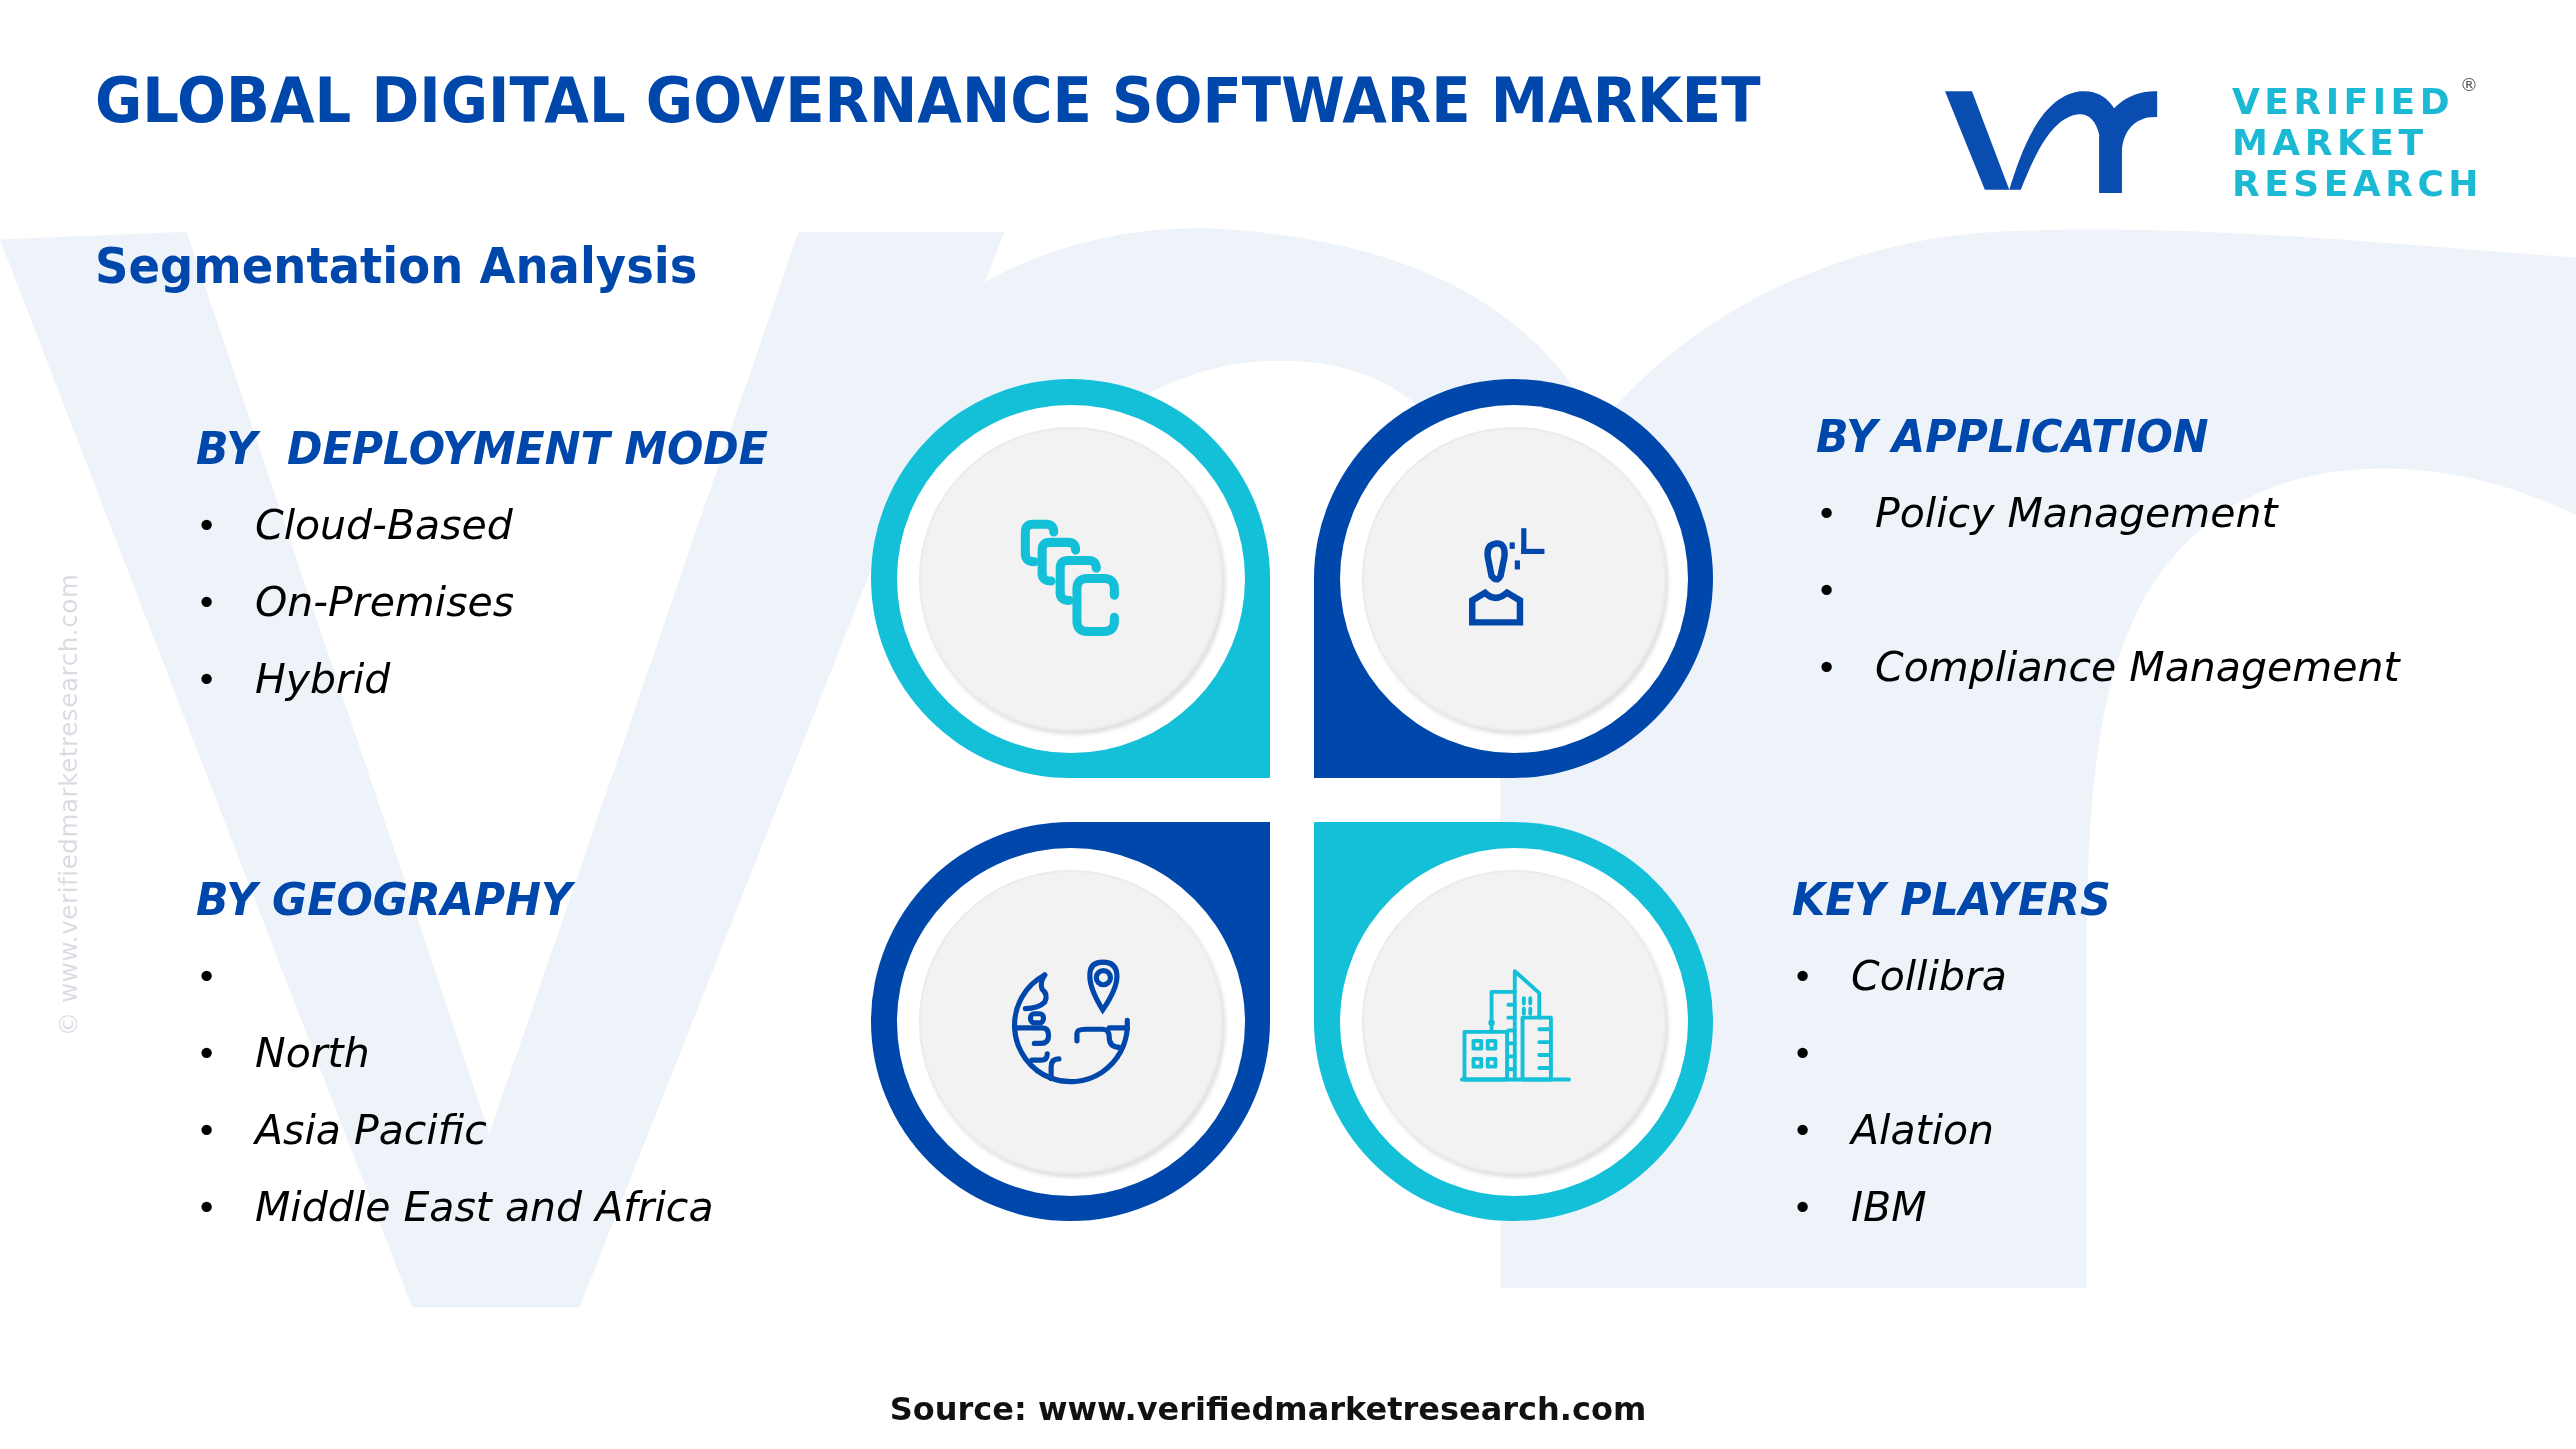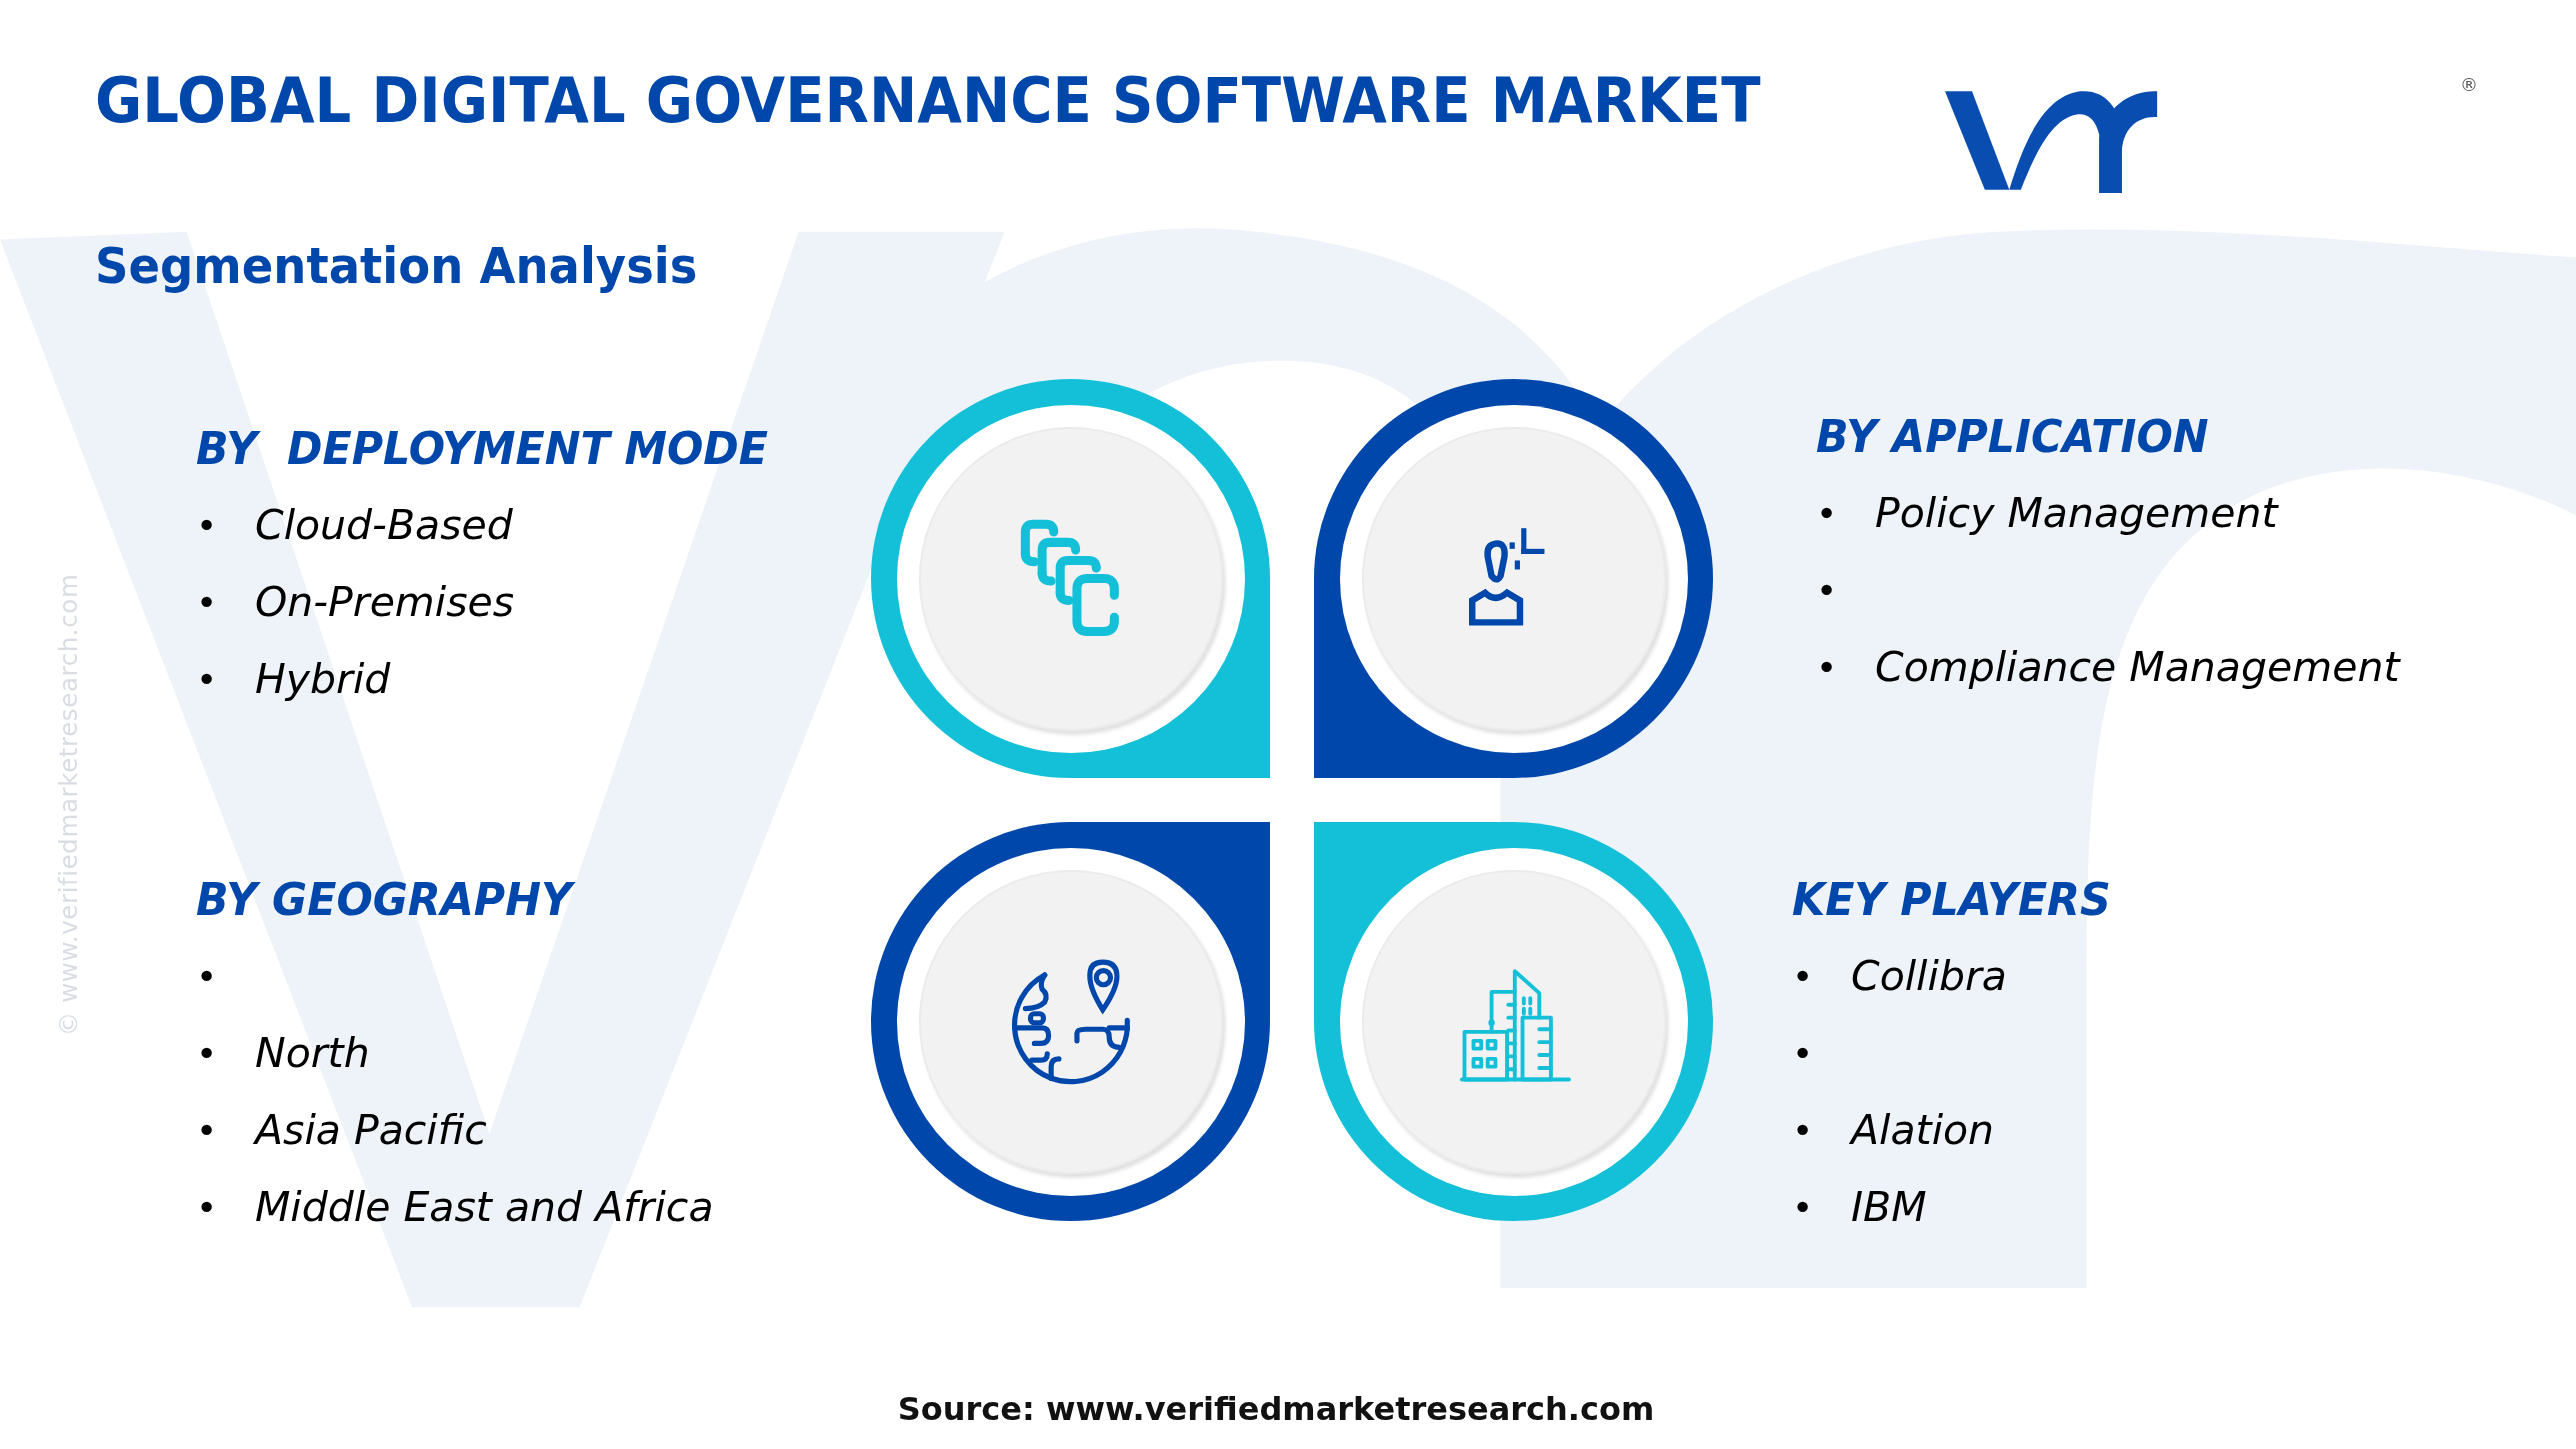--- a/index.html
+++ b/index.html
@@ -62,21 +62,21 @@
     position: absolute; left: 48px; top: 48px; width: 304px; height: 304px; border-radius: 50%;
     background: #f2f2f3; box-shadow: 2.6px 3.9px 3.9px rgba(0,0,0,0.12), inset 0 0 0 1.9px #ebebec;
   }
   .quad .icon { position: absolute; left: 135px; top: 135px; width: 129px; height: 129px; }
   #quad-tl { left: 871px; top: 379px; border-radius: 50% 50% 0 50%; background: #14C0D8; }
   #quad-tr { left: 1314px; top: 379px; border-radius: 50% 50% 50% 0; background: #0047AB; }
   #quad-bl { left: 871px; top: 822px; border-radius: 50% 0 50% 50%; background: #0047AB; }
   #quad-br { left: 1314px; top: 822px; border-radius: 0 50% 50% 50%; background: #14C0D8; }
 
   .source {
-    position: absolute; left: 8px; width: 2536px; top: 1390px; text-align: center; z-index: 2;
+    position: absolute; left: 0; width: 2536px; top: 1390px; text-align: center; z-index: 2;
     font-family: "DejaVu Sans", sans-serif; font-weight: bold; font-size: 32px; color: #111;
   }
 </style>
 </head>
 <body>
 
 <svg class="watermark-bg" viewBox="0 0 4000 2250" xmlns="http://www.w3.org/2000/svg">
   <path d="M0 372 L290 360 L760 1760 L1240 360 L1560 360 L900 2030 L640 2030 Z" fill="#EEF3F9"></path>
   <path d="M1240 760 C1400 420 1700 330 1950 360 C2250 390 2450 520 2520 760 L2520 2000 L2330 2000 L2330 900 C2290 640 2150 560 1990 560 C1780 560 1620 700 1560 900 Z" fill="#EEF3F9"></path>
   <path d="M2330 1000 C2400 600 2750 380 3100 360 C3400 345 3720 380 4000 400 L4000 800 C3800 700 3560 700 3420 820 C3260 950 3240 1200 3240 1500 L3240 2000 L2330 2000 Z" fill="#EEF3F9"></path>
@@ -86,20 +86,25 @@
 
 <h1 class="title">GLOBAL DIGITAL GOVERNANCE SOFTWARE MARKET</h1>
 <h2 class="subtitle">Segmentation Analysis</h2>
 
 <div class="logo">
   <svg class="logo-mark" width="270" height="129" viewBox="0 0 420 200" xmlns="http://www.w3.org/2000/svg">
     <path d="M0 22 L42 22 L100 175 L62 175 Z" fill="#0A4DB0"></path>
     <path d="M62 175 L100 175 C120 110 150 30 210 22 C250 18 270 50 275 80 L275 180 L240 180 L240 90 C235 65 220 55 205 58 C165 65 140 120 118 175 Z" fill="#0A4DB0"></path>
     <path d="M240 95 C250 45 290 20 330 22 L330 62 C300 60 275 80 275 120 L275 180 L240 180 Z" fill="#0A4DB0"></path>
   </svg>
+  <div class="logo-text">
+    <div>VERIFIED</div>
+    <div>MARKET</div>
+    <div>RESEARCH</div>
+  </div>
   <span class="logo-reg">®</span>
 </div>
 
 <section class="segment" id="seg-deployment">
   <h3 class="seg-heading">BY  DEPLOYMENT MODE</h3>
   <ul class="seg-list">
     <li class="seg-item">
         <span class="seg-bullet">•</span>
         <span class="seg-text">Cloud-Based</span>
       </li>

